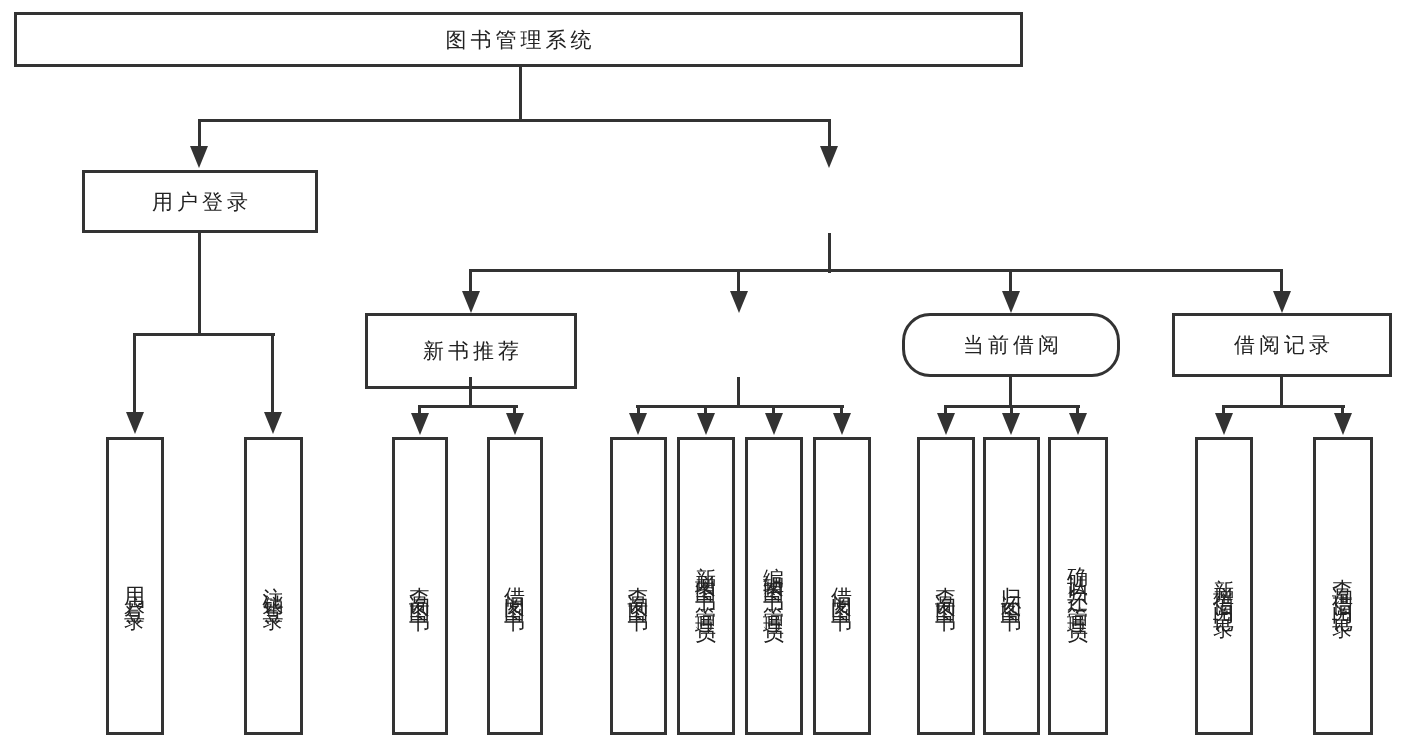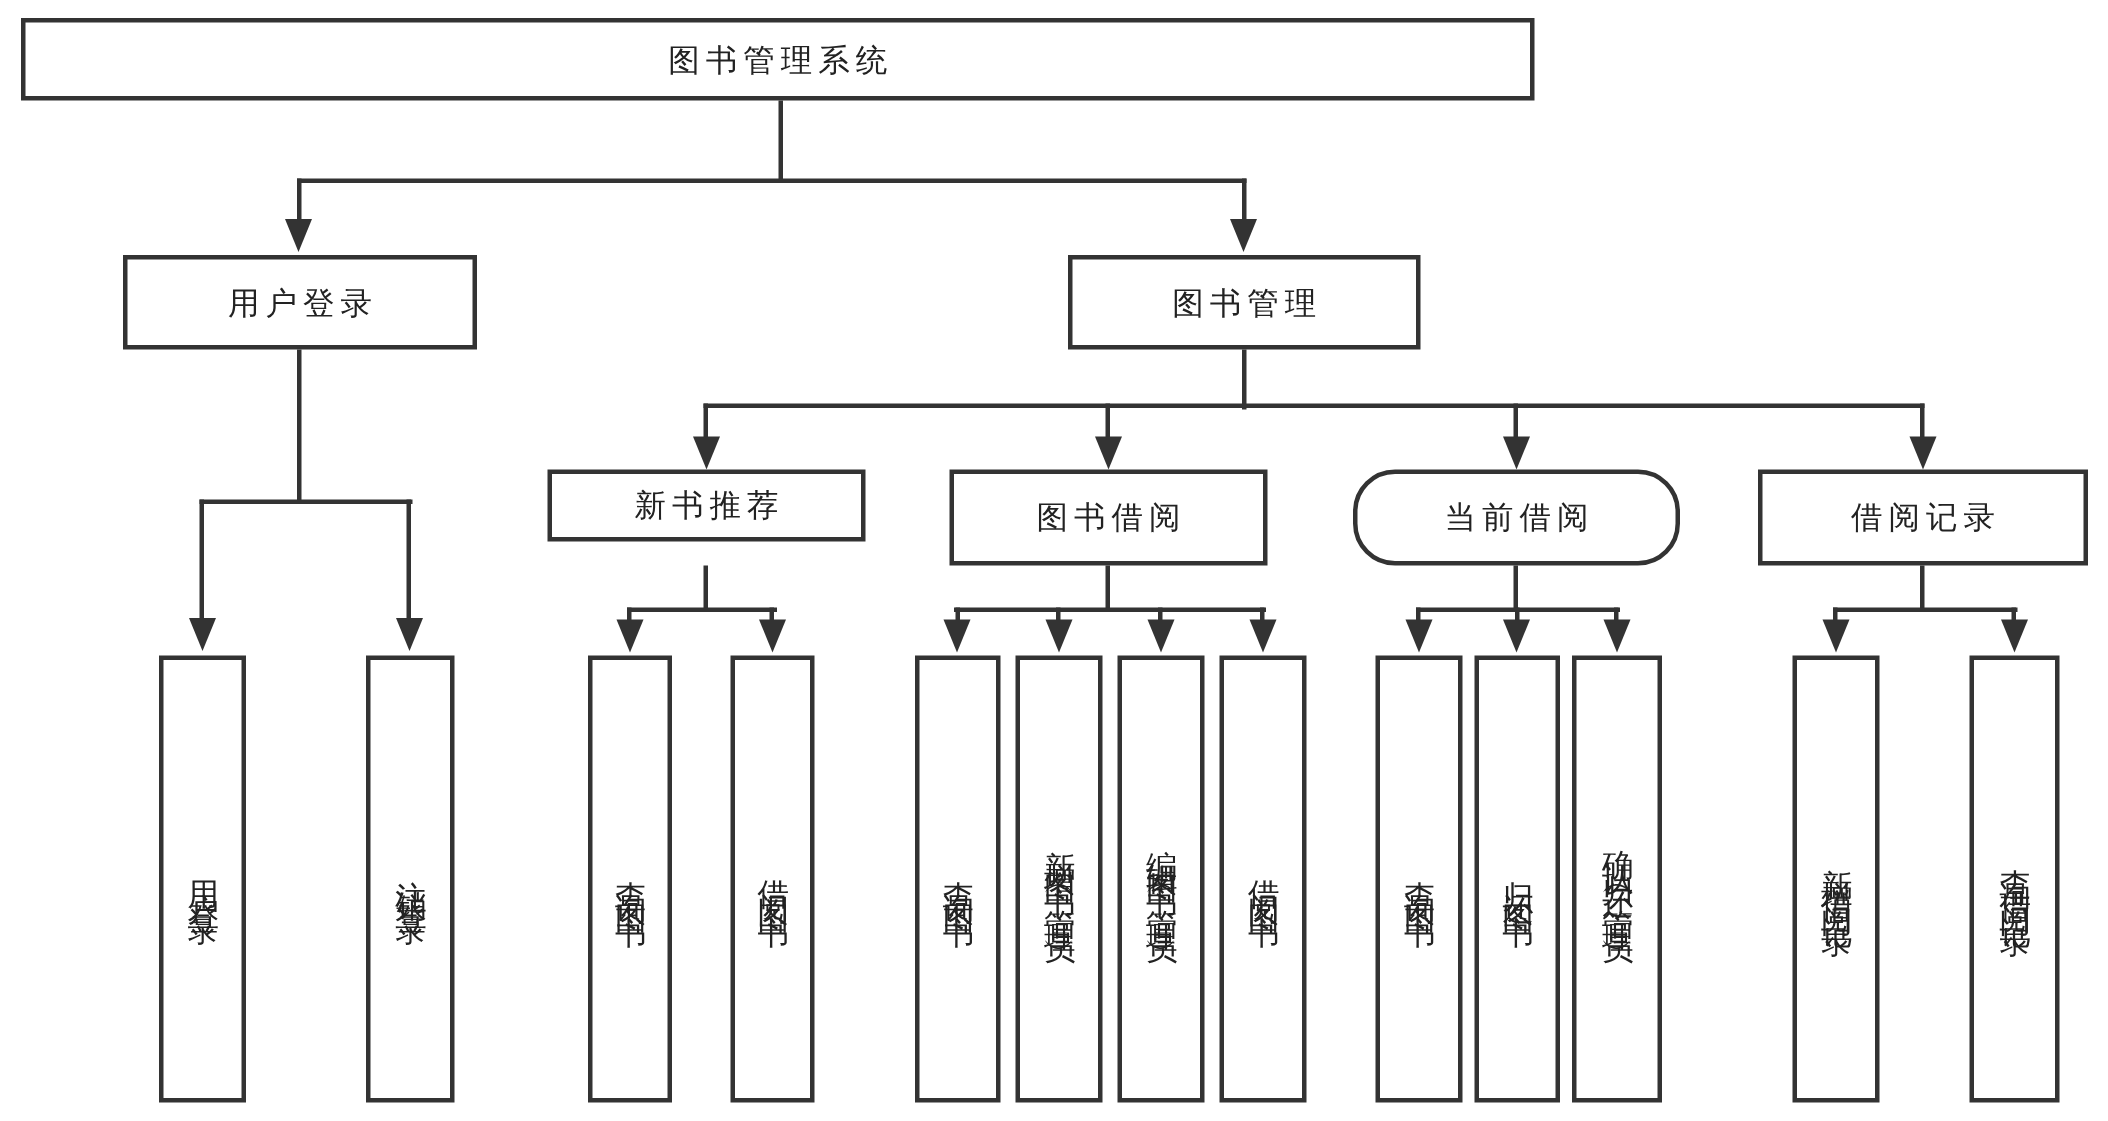--- a/index.html
+++ b/index.html
@@ -67,31 +67,25 @@
 <div class="stage">
 
   <div class="node" style="left:14px;top:12px;width:1009px;height:55px;">
     <span>图书管理系统</span>
   </div>
 
   <div class="node" style="left:82px;top:170px;width:236px;height:63px;">
     <span>用户登录</span>
   </div>
 
-  <div class="node" style="left:712px;top:170px;width:235px;height:63px;">
-    <span>图书管理</span>
-  </div>
-
-  <div class="node" style="left:365px;top:313px;width:212px;height:48px;">
+
+  <div class="node" style="left:365px;top:313px;width:212px;height:76px;">
     <span>新书推荐</span>
   </div>
 
-  <div class="node" style="left:633px;top:313px;width:212px;height:64px;">
-    <span>图书借阅</span>
-  </div>
 
   <div class="node" style="left:902px;top:313px;width:218px;height:64px;border-radius:28px;">
     <span>当前借阅</span>
   </div>
 
   <div class="node" style="left:1172px;top:313px;width:220px;height:64px;">
     <span>借阅记录</span>
   </div>
 
   <div class="leaf" style="left:106px;top:437px;width:58px;height:298px;">

